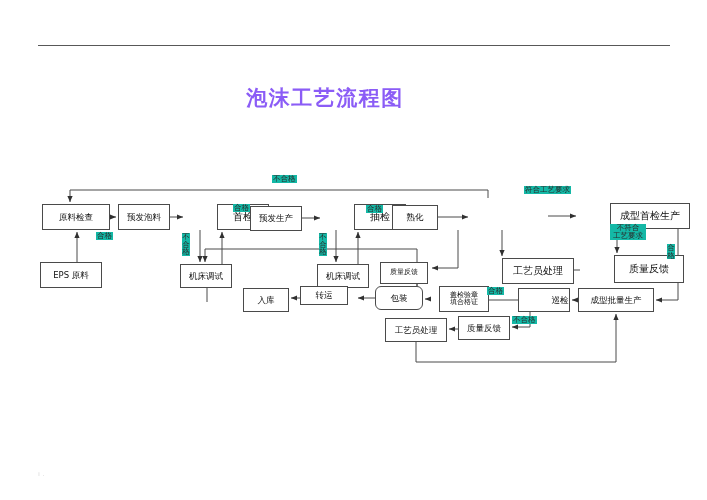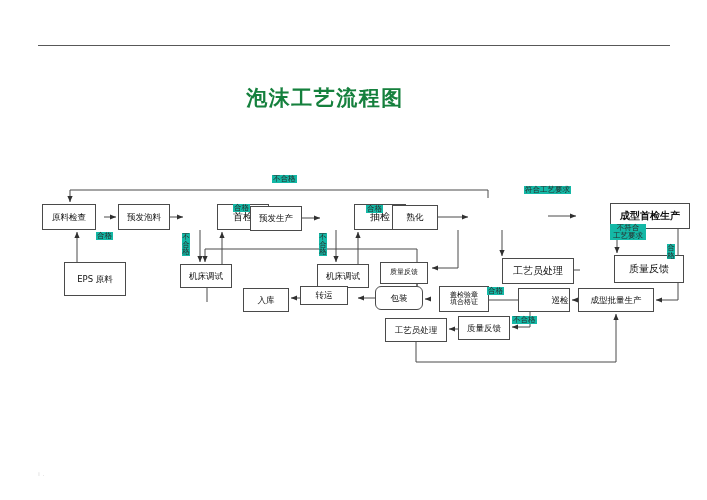--- a/index.html
+++ b/index.html
@@ -16,21 +16,21 @@
   .top-rule{
     position:absolute;left:38px;top:45px;width:632px;height:0;
     border-top:1.3px solid #585858;
   }
 
   .title{
     position:absolute;left:0;top:84px;width:650px;
     text-align:center;
     font-size:21px;
     letter-spacing:1.5px;
-    color:#15803d;
+    color:#8b5cf6;
     font-family:"DejaVu Sans","Liberation Sans",sans-serif;
     font-weight:600;
   }
 
   
   #flow{position:absolute;left:0;top:0;width:707px;height:500px;}
   #wires{position:absolute;left:0;top:0;width:707px;height:500px;}
 
   .node{
     position:absolute;
@@ -148,24 +148,24 @@
 
         <path d="M458,230 L458,268 L432,268"></path>
       </g>
       <g stroke="#4a4a4a" stroke-width="1" fill="none">
 
         <path d="M207,288 L207,302"></path>
         <path d="M417,284 L417,288"></path>
       </g>
     </svg>
 
-    <div class="node n-sm" style="left:64px;top:262px;width:62px;height:34px;align-items:center;">
+    <div class="node n-sm" style="left:40px;top:262px;width:62px;height:26px;align-items:center;">
       <span>EPS 原料</span>
     </div>
-    <div class="node n-sm" style="left:42px;top:204px;width:54px;height:26px;">
+    <div class="node n-sm" style="left:42px;top:204px;width:68px;height:26px;">
       <span>原料检查</span>
     </div>
     <div class="node n-sm" style="left:118px;top:204px;width:52px;height:26px;">
       <span>预发泡料</span>
     </div>
     <div class="node n-md" style="left:185px;top:204px;width:52px;height:26px;">
       <span>首检</span>
     </div>
     <div class="node n-sm" style="left:180px;top:264px;width:52px;height:24px;">
       <span>机床调试</span>
@@ -194,21 +194,21 @@
     <div class="node n-sm" style="left:243px;top:288px;width:46px;height:24px;">
       <span>入库</span>
     </div>
     <div class="node n-xs" style="left:430px;top:286px;width:50px;height:26px;margin-left:9px;">
       <span style="white-space:pre-line;">盖检验章
 填合格证</span>
     </div>
     <div class="node n-md" style="left:470px;top:258px;width:72px;height:26px;">
       <span>工艺员处理</span>
     </div>
-    <div class="node n-md" style="left:578px;top:203px;width:80px;height:26px;font-weight:bold;">
+    <div class="node n-md" style="left:578px;top:203px;width:80px;height:26px;">
       <span>成型首检生产</span>
     </div>
     <div class="node n-md" style="left:582px;top:255px;width:70px;height:28px;">
       <span>质量反馈</span>
     </div>
     <div class="node n-sm" style="left:578px;top:288px;width:76px;height:24px;">
       <span>成型批量生产</span>
     </div>
     <div class="node n-sm" style="left:518px;top:288px;width:52px;height:24px;padding-left:32px;">
       <span>巡检</span>

